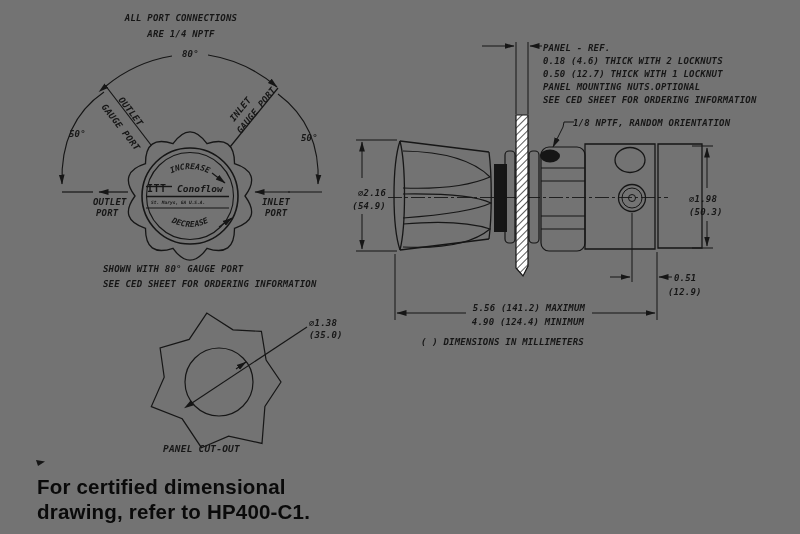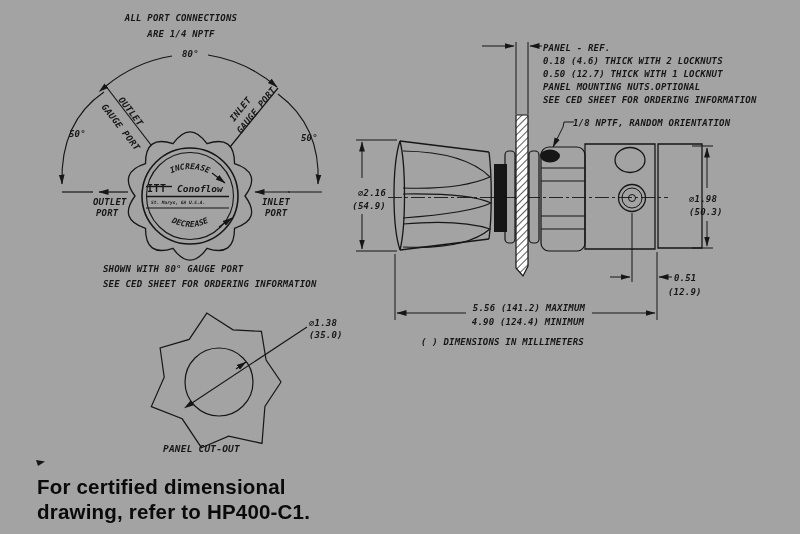--- a/index.html
+++ b/index.html
@@ -1,16 +1,16 @@
 <!DOCTYPE html>
 <html><head>
 <meta charset="utf-8">
 <style>
   html,body{margin:0;padding:0;background:#ffffff;}
-  .page{position:relative;width:800px;height:534px;background:#a3a3a3;overflow:hidden;
+  .page{position:relative;width:800px;height:534px;background:#737373;overflow:hidden;
         font-family:"DejaVu Sans Mono",monospace;}
   svg{position:absolute;left:0;top:0;}
   svg text{fill:#161616;font-family:"DejaVu Sans Mono",monospace;font-style:italic;font-weight:bold;}
   .t9{font-size:9px;letter-spacing:.2px;}
   .t95{font-size:9.5px;letter-spacing:.2px;}
   .t8{font-size:8px;}
   .t45{font-size:4.5px;letter-spacing:0;}
   .brand{font-size:9.5px;font-style:italic;font-weight:bold;}
   .itt{font-size:10px;font-weight:bold;font-style:normal;letter-spacing:.5px;}
   .footer-line{font-family:"Liberation Sans","DejaVu Sans",sans-serif;font-style:normal;

